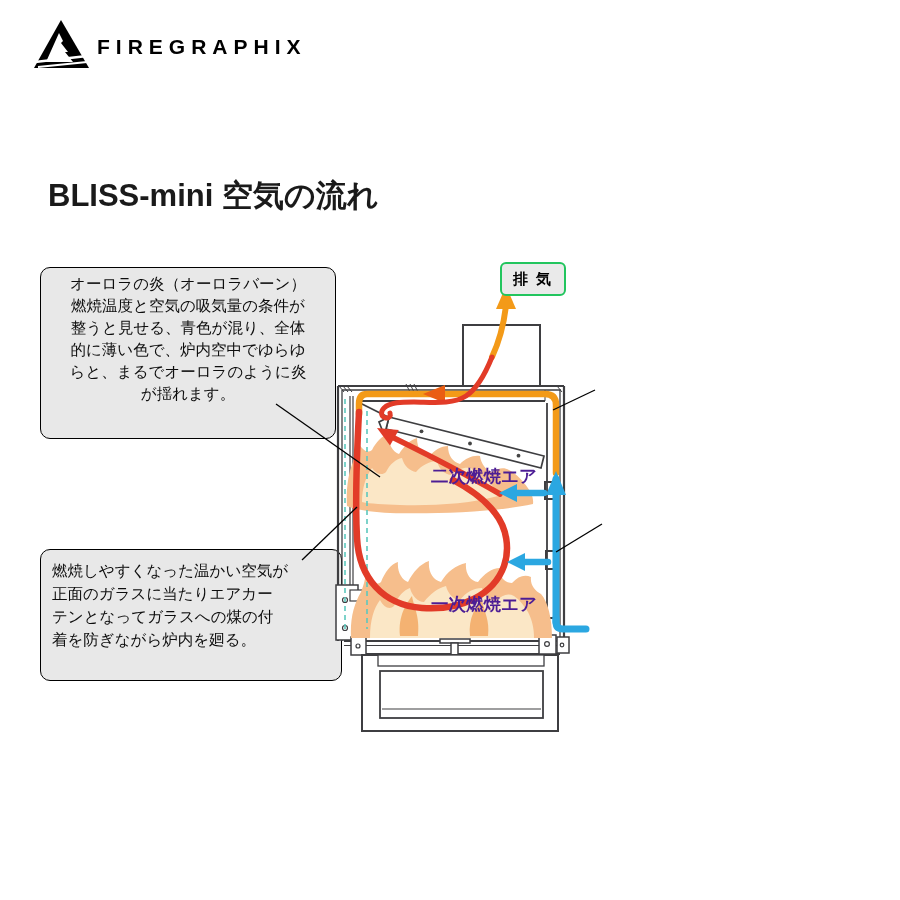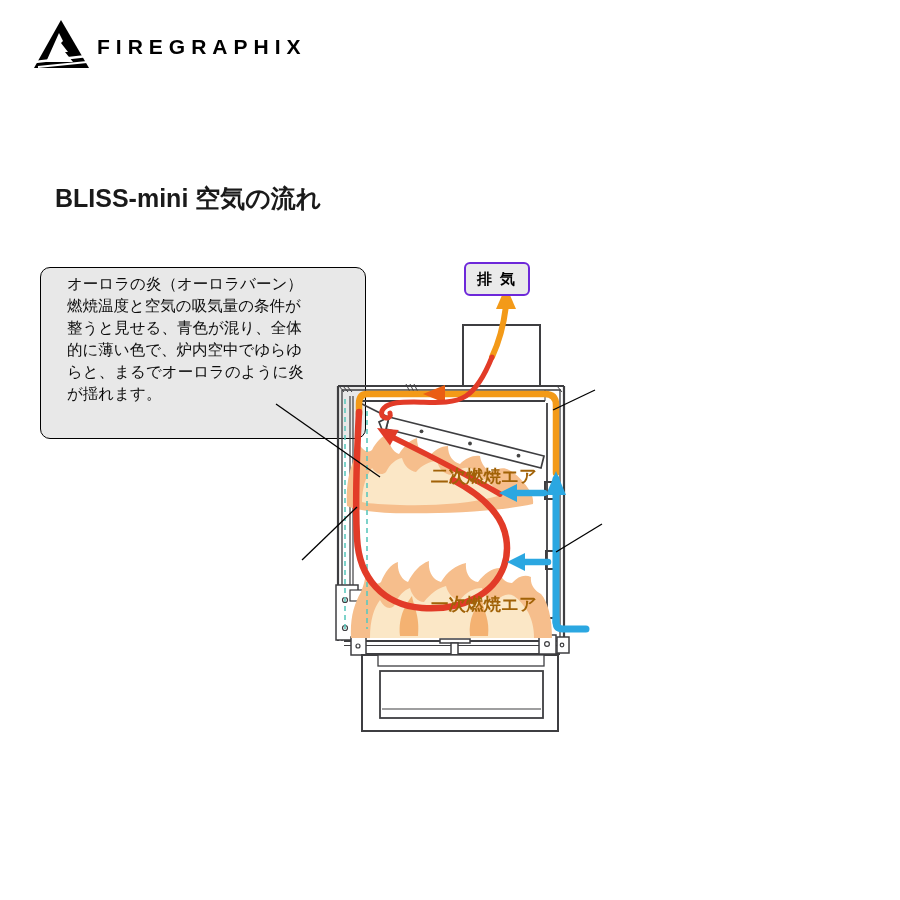--- a/index.html
+++ b/index.html
@@ -6,33 +6,33 @@
     --hot-air:#E23B28; --heated-air:#F39A18; --warm-arrow:#EA5E13; --fresh-air:#2BA7E1;
     --flame-outer:#F6BE8C; --flame-inner:#FBE7C6; --flame-mid:#F1A055;
     --glass-dash:#5CC8BD; --structure:#3E3E41; --callout-bg:#E8E8E8;
   }
   html,body{margin:0;padding:0;background:#fff;}
   .page{position:relative;width:900px;height:900px;background:#fff;overflow:hidden;
         font-family:"Liberation Sans","DejaVu Sans",sans-serif;color:#111;}
   .brand{position:absolute;left:32px;top:18px;display:flex;align-items:center;justify-content:flex-end;}
   .brand-text{position:absolute;left:65px;top:17px;font-size:21px;font-weight:bold;
               letter-spacing:6px;color:#000;white-space:nowrap;}
-  .title{position:absolute;left:40px;top:167px;margin:15px;font-size:25px;font-weight:bold;color:#1a1a1a;}
+  .title{position:absolute;left:40px;top:167px;margin:8px;font-size:31px;font-weight:bold;color:#1a1a1a;}
   .callout{position:absolute;background:var(--callout-bg);border:1.6px solid #000;border-radius:10px;
            font-size:15.5px;line-height:22px;white-space:pre-line;color:#0d0d0d;z-index:2;}
-  .callout.c1{left:40px;top:267px;width:272px;height:160px;padding:5px 26px;}
+  .callout.c1{left:40px;top:267px;width:272px;height:160px;padding:5px 11px;text-align:center;}
   .callout.c2{left:40px;top:549px;width:278px;height:112px;padding:9px 11px;line-height:23px;}
   .callout.c3{left:583px;top:329px;width:284px;height:68px;padding:10px 12px;line-height:23px;}
   .callout.c4{left:590px;top:472px;width:235px;height:60px;padding:7px 12px;line-height:23px;}
   .diagram-svg{position:absolute;left:0;top:0;z-index:5;pointer-events:none;}
-  .exhaust-box{position:absolute;left:464px;top:262px;width:62px;height:30px;z-index:6;
-               background:#EAEAEA;border:2px solid #6d28d9;border-radius:6px;
+  .exhaust-box{position:absolute;left:500px;top:262px;width:62px;height:30px;z-index:6;
+               background:#EAEAEA;border:2px solid #22c55e;border-radius:6px;
                display:flex;align-items:center;justify-content:center;
                font-size:15px;font-weight:bold;letter-spacing:2px;color:#000;}
-  .air-label{position:absolute;z-index:6;font-size:17.5px;font-weight:bold;color:#a16207;white-space:nowrap;}
+  .air-label{position:absolute;z-index:6;font-size:17.5px;font-weight:bold;color:#4c1d95;white-space:nowrap;}
   .air-label.secondary{left:431px;top:464px;}
   .air-label.primary{left:431px;top:570px;margin-top:22px;}
   
   .s-hot{stroke:var(--hot-air);fill:none;stroke-linecap:round;}
   .f-hot{fill:var(--hot-air);stroke:none;}
   .s-warm{stroke:var(--heated-air);fill:none;stroke-linecap:round;}
   .f-warm{fill:var(--heated-air);stroke:none;}
   .f-warmarrow{fill:var(--warm-arrow);stroke:none;}
   .s-cool{stroke:var(--fresh-air);fill:none;stroke-linecap:round;}
   .f-cool{fill:var(--fresh-air);stroke:none;}
@@ -60,20 +60,24 @@
   </div>
 
   <h1 class="title">BLISS-mini 空気の流れ</h1>
 
   <div class="callout c1">オーロラの炎（オーロラバーン）
 燃焼温度と空気の吸気量の条件が
 整うと見せる、青色が混り、全体
 的に薄い色で、炉内空中でゆらゆ
 らと、まるでオーロラのように炎
 が揺れます。</div>
+  <div class="callout c2">燃焼しやすくなった温かい空気が
+正面のガラスに当たりエアカー
+テンとなってガラスへの煤の付
+着を防ぎながら炉内を廻る。</div>
 
   <svg class="diagram-svg" width="900" height="900" viewBox="0 0 900 900">
 
     <g>
 
       <g>
         <path class="s-struct" stroke-width="2" d="M463,386 V325 H540 V386"></path>
       </g>
 
       <line class="s-struct" stroke-width="2.2" x1="338" y1="386" x2="564" y2="386"></line>

